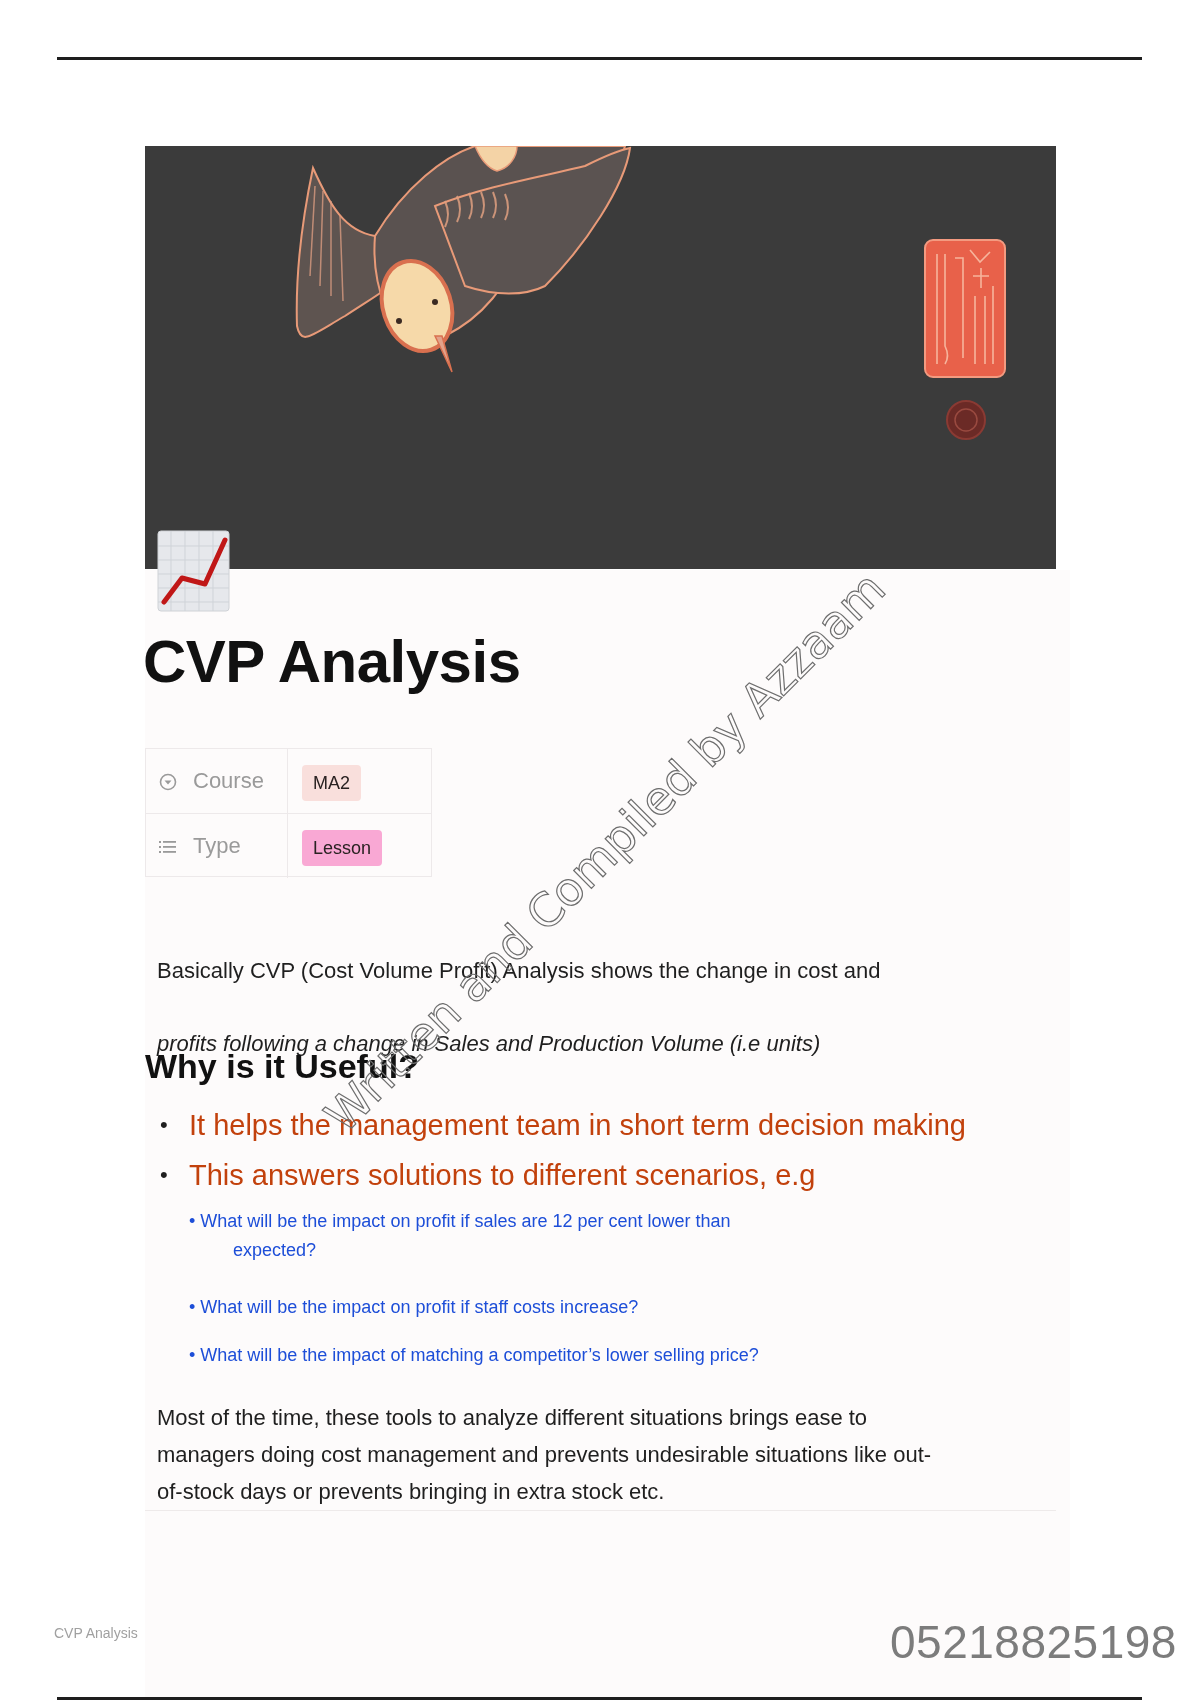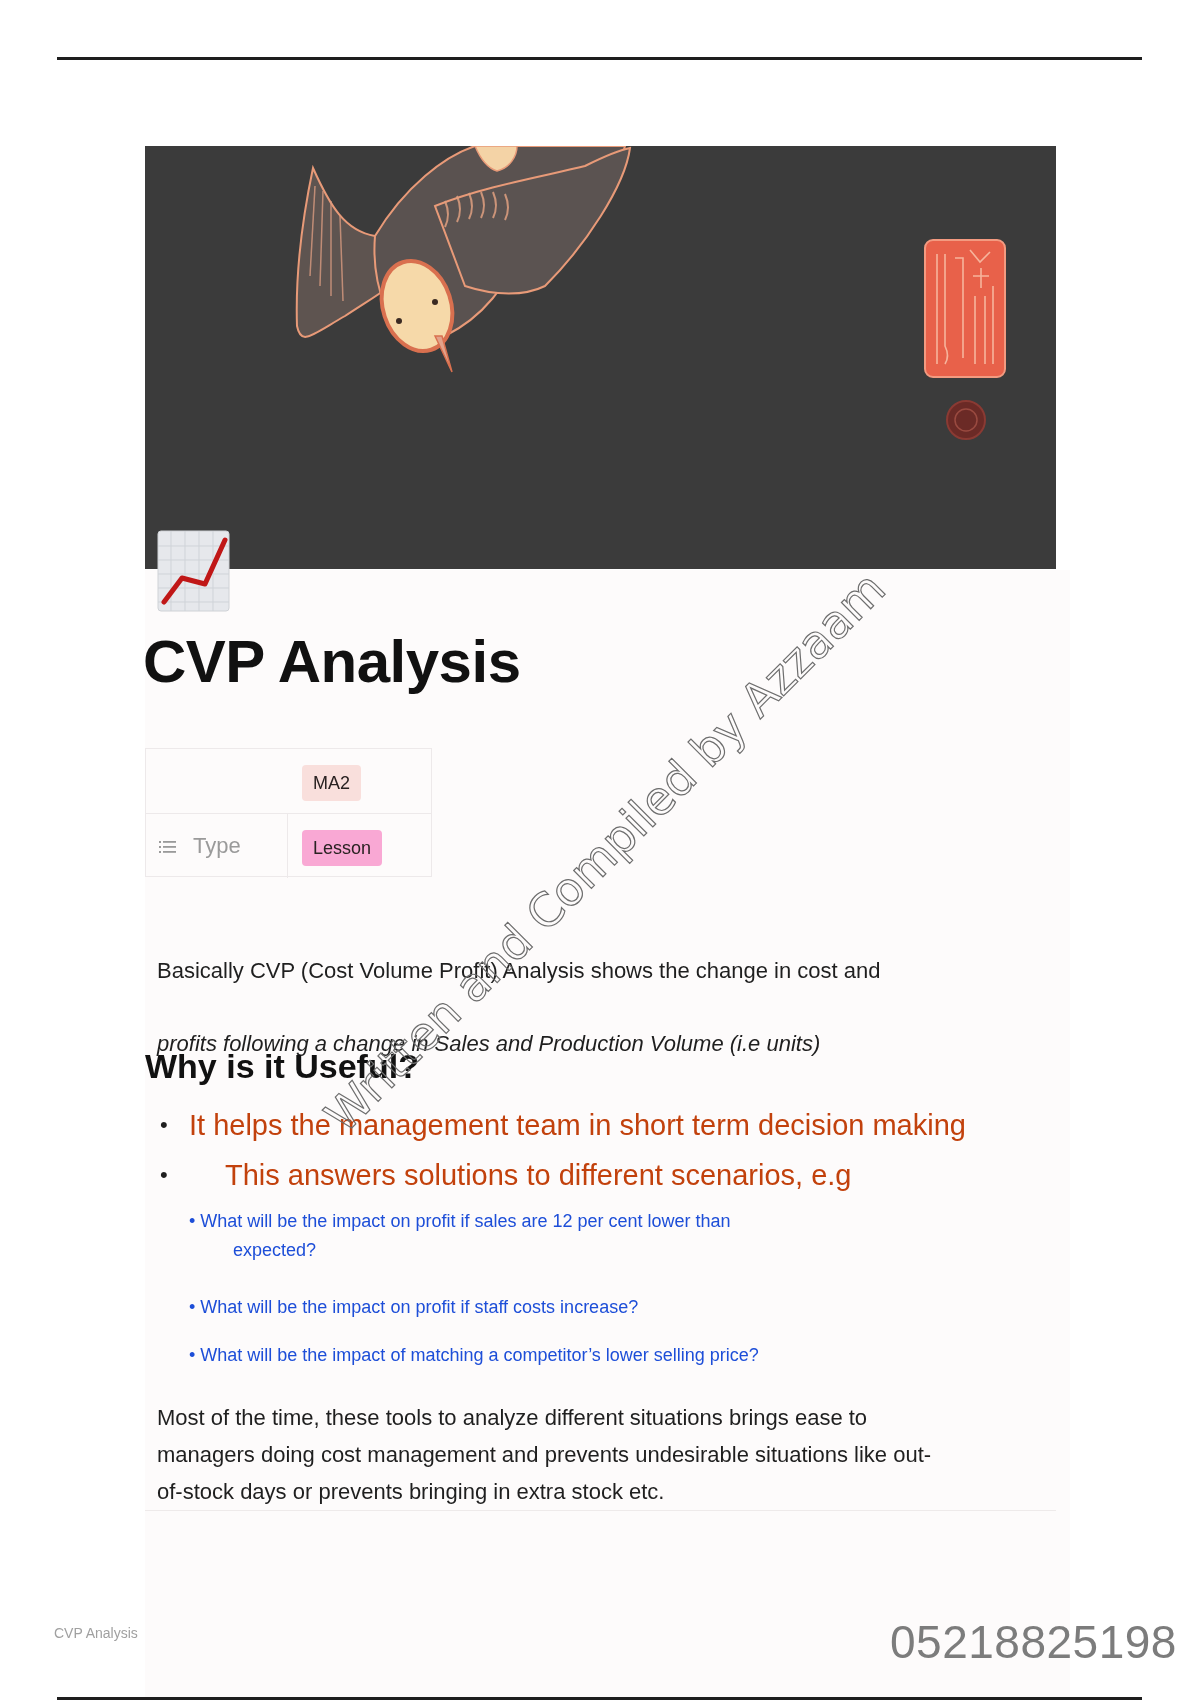--- a/index.html
+++ b/index.html
@@ -93,20 +93,27 @@
       <path d="M1,16 H72 M1,30 H72 M1,44 H72 M1,58 H72 M1,72 H72 M14,1 V81 M28,1 V81 M42,1 V81 M56,1 V81"></path>
     </g>
     <path d="M7,72 L25,48 L48,54 L68,10" fill="none" stroke="#c01717" stroke-width="5" stroke-linejoin="round" stroke-linecap="round"></path>
   </svg>
 </div>
 
 <h1 class="title">CVP Analysis</h1>
 
 <div class="props">
   <div class="prop-row r1">
+    <div class="prop-key">
+      <svg class="ico" viewBox="0 0 18 18">
+        <circle cx="9" cy="9" r="7.5" fill="none" stroke="#9a9a9a" stroke-width="1.6"></circle>
+        <path d="M5.5,7.5 L12.5,7.5 L9,11.5 Z" fill="#9a9a9a"></path>
+      </svg>
+      <span class="lbl">Course</span>
+    </div>
     <span class="pill red">MA2</span>
   </div>
   <div class="prop-row r2">
     <div class="prop-key">
       <svg class="ico" viewBox="0 0 18 18">
         <g fill="#9a9a9a">
             <rect x="0" y="3" width="2" height="2"></rect>
             <rect x="0" y="8" width="2" height="2"></rect>
             <rect x="0" y="13" width="2" height="2"></rect>
         <rect x="4" y="3" width="13" height="1.8"></rect>
@@ -124,21 +131,21 @@
   <p class="p" style="top:940px;">Basically CVP (Cost Volume Profit) Analysis shows the change in cost and</p>
   <p class="p" style="top:1013px;font-style:italic;">profits following a change in Sales and Production Volume (i.e units)</p>
 </div>
 
 <h2 class="h2">Why is it Useful?</h2>
 
 <div>
   <span class="bullet" style="top:1110px;">•</span>
   <p class="li" style="top:1110px;">It helps the management team in short term decision making</p>
   <span class="bullet" style="top:1160px;">•</span>
-  <p class="li" style="top:1160px;margin-left:36px;">This answers solutions to different scenarios, e.g</p>
+  <p class="li" style="top:1160px;">This answers solutions to different scenarios, e.g</p>
 </div>
 
 <div>
   <p class="sub" style="top:1203px;">• What will be the impact on profit if sales are 12 per cent lower than</p>
   <p class="sub" style="top:1232px;margin-left:44px;">expected?</p>
   <p class="sub" style="top:1289px;">• What will be the impact on profit if staff costs increase?</p>
   <p class="sub" style="top:1337px;">• What will be the impact of matching a competitor’s lower selling price?</p>
 </div>
 
 <div>

